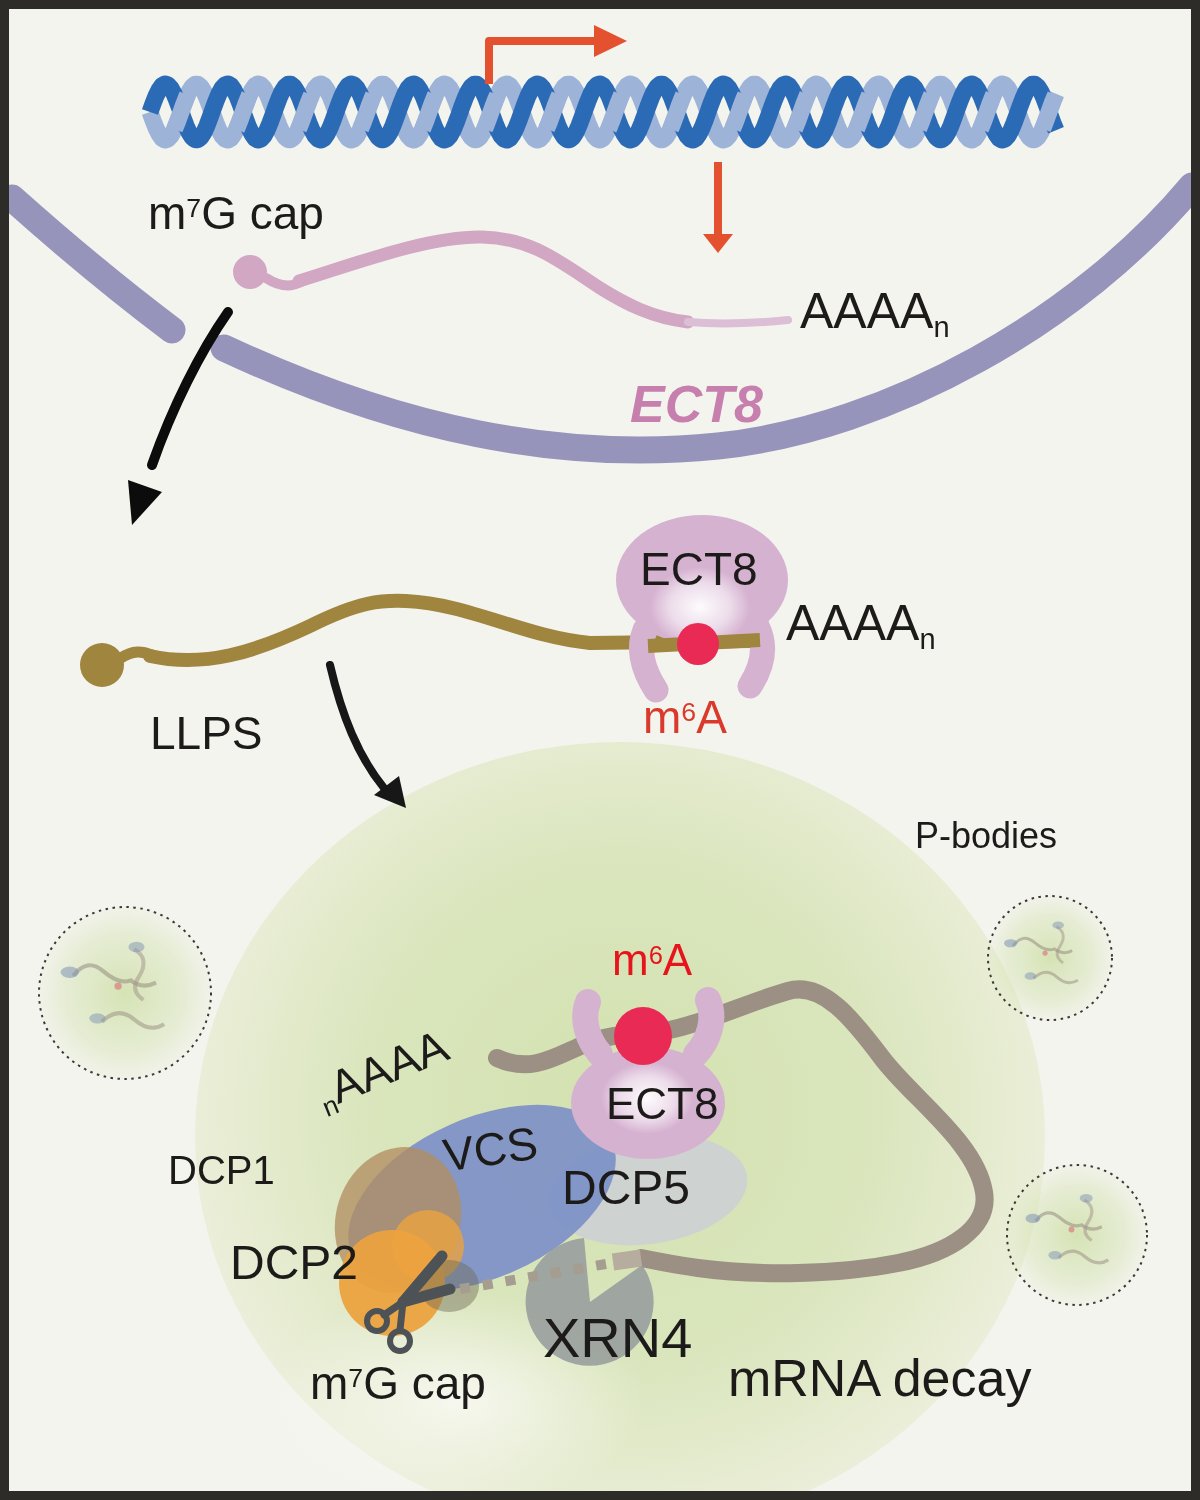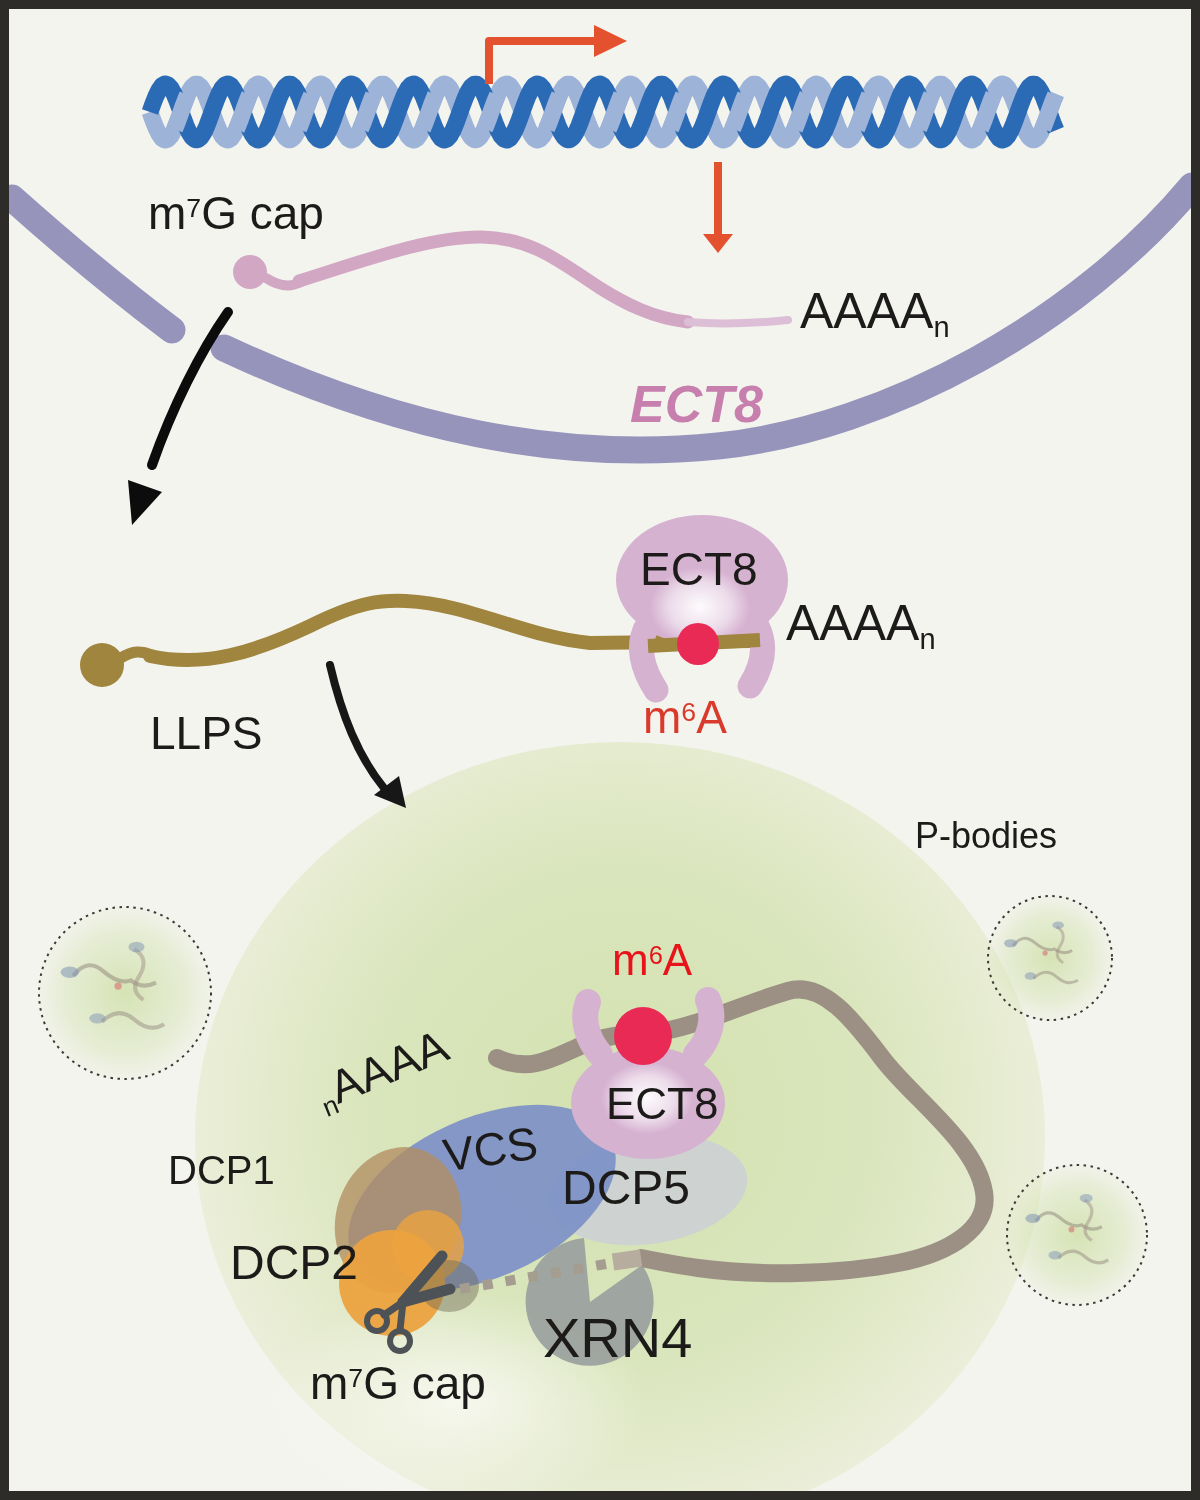--- a/index.html
+++ b/index.html
@@ -187,16 +187,17 @@
     <div class="lbl black" style="left:230px;top:1226px;font-size:48px;margin-top:13px;">DCP2</div>
 
     <div class="lbl black" style="left:443px;top:1126px;font-size:46px;transform:rotate(-8deg);">VCS</div>
 
     <div class="lbl black" style="left:556px;top:1164px;font-size:48px;margin-left:6px;">DCP5</div>
 
     <div class="lbl black" style="left:543px;top:1310px;font-size:56px;">XRN4</div>
 
     <div class="lbl black" style="left:310px;top:1360px;font-size:46px;"><span>m</span><sup>7</sup><span>G cap</span></div>
 
+    <div class="lbl black" style="left:728px;top:1352px;font-size:52px;">mRNA decay</div>
   </div>
 
   <div class="frame"></div>
 </div>
 
 </body></html>

